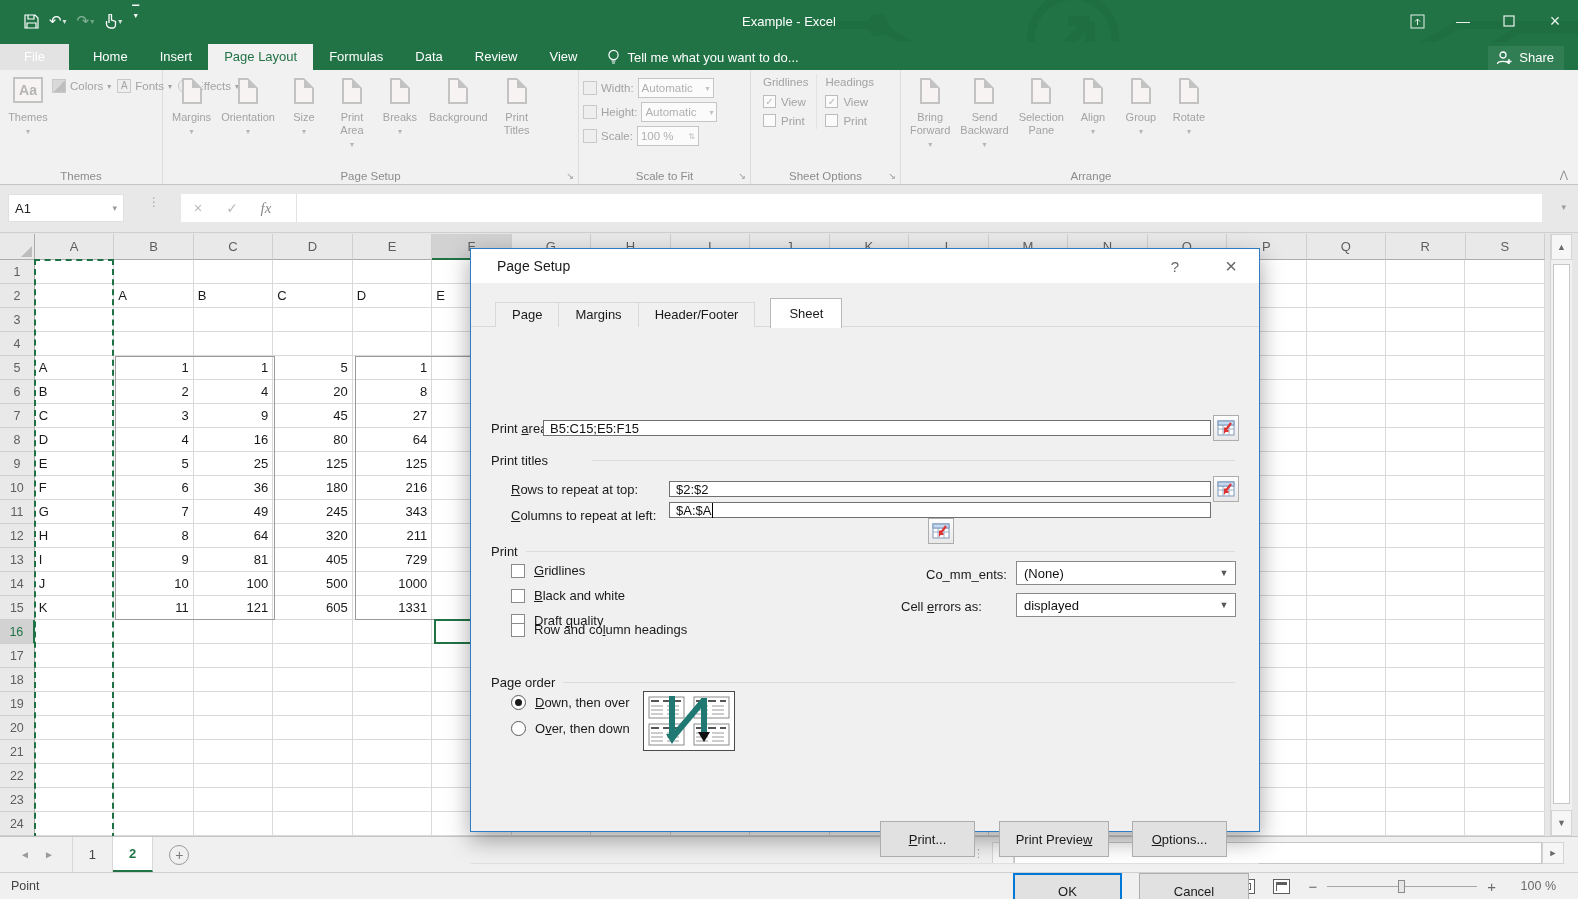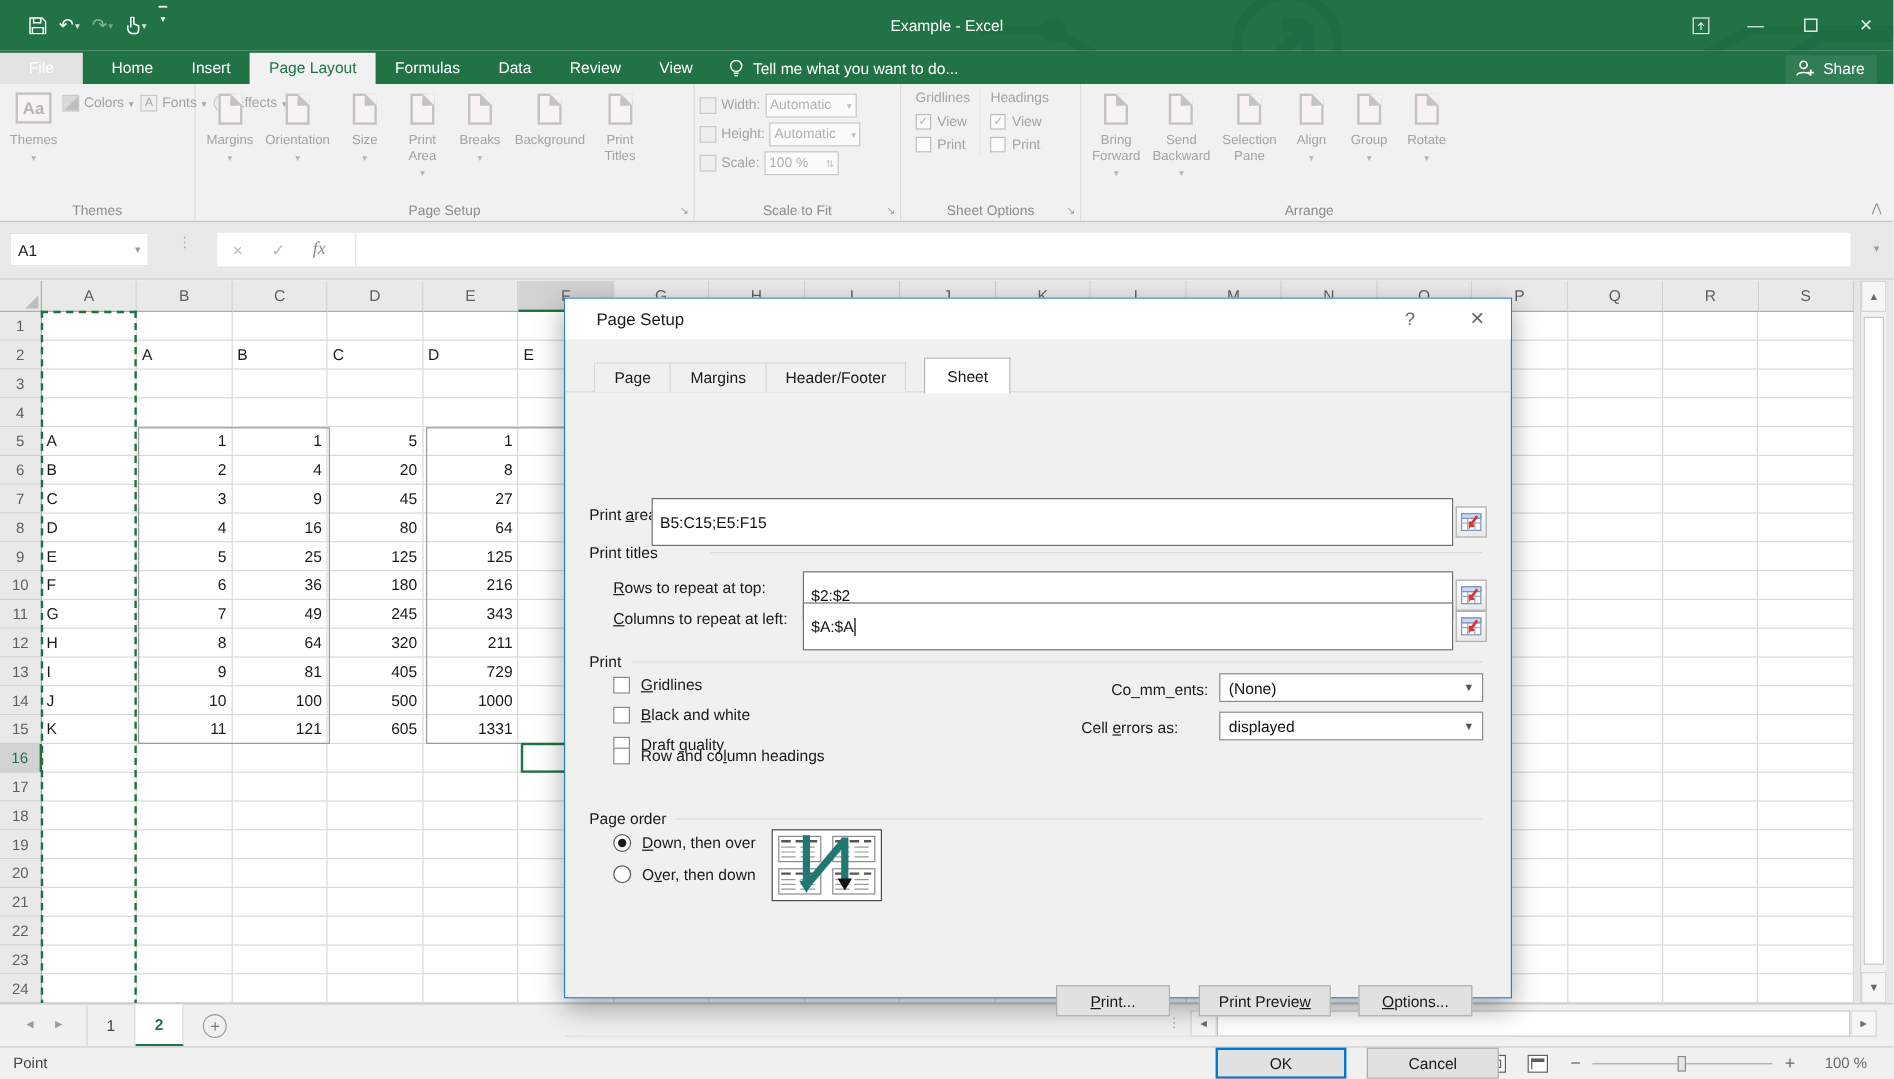--- a/index.html
+++ b/index.html
@@ -16,21 +16,21 @@
   .win-title { position:absolute; left:0; right:0; text-align:center; color:#fff; font-size:13px; z-index:1; }
   .wincontrols { margin-left:auto; display:flex; z-index:2; }
   .wincontrols .wc { width:46px; height:42px; display:flex; align-items:center; justify-content:center; color:#e8f1ec; font-size:14px; }
 
   
   .tabrow { position:absolute; left:0; top:42px; width:1578px; height:28px; background:#217346; display:flex; align-items:flex-end; }
   .rtab { padding:5px 16px 6px 16px; color:#fff; font-size:13px; cursor:default; }
   .rtab.file { background:#e3e3e3; color:#fff; margin-right:8px; padding:5px 24px 6px 24px; }
   .rtab.active { background:#f1f1f1; color:#217346; }
   .tellme { display:flex; align-items:center; gap:7px; color:#fff; font-size:13px; margin-left:14px; padding-bottom:5px; }
-  .share { margin-left:auto; margin-right:14px; display:flex; align-items:flex-start; gap:6px; color:#fff; font-size:13px; background:rgba(255,255,255,.08); padding:4px 10px 5px 8px; }
+  .share { margin-left:auto; margin-right:14px; display:flex; align-items:center; gap:6px; color:#fff; font-size:13px; background:rgba(255,255,255,.08); padding:4px 10px 5px 8px; }
 
   
   .ribbon { position:absolute; left:0; top:70px; width:1578px; height:115px; background:#f1f1f1; border-bottom:1px solid #c6c6c6; display:flex; color:#a3a3a3; }
   .rgroup { position:relative; height:100%; border-right:1px solid #dcdcdc; padding:4px 4px 18px 4px; display:flex; align-items:flex-start; }
   .glabel { position:absolute; bottom:2px; left:0; right:0; text-align:center; font-size:11.5px; color:#8c8c8c; }
   .glauncher { position:absolute; bottom:3px; right:4px; font-size:9px; color:#9a9a9a; }
   .bigbtn { display:flex; flex-direction:column; align-items:center; padding:3px 5px; font-size:11px; line-height:13px; min-width:48px; }
   .bigbtn .ric { width:30px; height:30px; margin-bottom:4px; position:relative; }
   .pageic { position:absolute; left:5px; top:1px; width:20px; height:26px; border:2px solid #c3c3c3; background:#f7f3f3; }
   .pageic:after { content:""; position:absolute; right:-2px; top:-2px; border:5px solid #f1f1f1; border-left-color:#c3c3c3; border-bottom-color:#c3c3c3; }
@@ -111,30 +111,30 @@
   .dialog { position:absolute; left:470px; top:248px; width:790px; height:584px; background:#f0f0f0; border:1px solid #2e7cc4; box-shadow:0 8px 22px rgba(0,0,0,.35); z-index:10; }
   .dtitle { height:34px; background:#fff; display:flex; align-items:center; padding-left:26px; font-size:14px; color:#1a1a1a; }
   .dtbtns { margin-left:auto; display:flex; }
   .dtbtns .db { width:56px; height:34px; display:flex; align-items:center; justify-content:center; color:#666; font-size:15px; }
   .dtabs { display:flex; padding-left:24px; margin-top:14px; position:relative; height:30px; }
   .dtabs:after { content:""; position:absolute; left:0; right:0; bottom:0; border-bottom:1px solid #d9d9d9; }
   .dtab { border:1px solid #d9d9d9; border-bottom:none; background:#f0f0f0; padding:4px 16px 5px 16px; font-size:13px; margin-right:-1px; align-self:flex-end; color:#1a1a1a; position:relative; z-index:1; }
   .dtab.active { background:#fff; border-color:#b9b9b9; padding:7px 18px 7px 18px; z-index:2; margin-bottom:-1px;margin-left:16px; }
   .dbody { position:relative; height:519px; font-size:13px; }
   .frow { position:absolute; display:flex; align-items:center; }
-  .dfield { height:40px; background:#fff; border:1px solid #707070; display:flex; align-items:center; padding:0 6px; font-size:13px; color:#111; }
+  .dfield { height:16px; background:#fff; border:1px solid #707070; display:flex; align-items:center; padding:0 6px; font-size:13px; color:#111; }
   .rangebtn { width:26px; height:26px; margin-left:2px; border:1px solid #adadad; background:linear-gradient(#fdfdfd,#e8e8e8); display:flex; align-items:center; justify-content:center; }
   .grouphdr { position:absolute; left:20px; right:24px; display:flex; align-items:center; font-size:13px; color:#1a1a1a; }
   .grouphdr .ln { flex:1; height:1px; background:#dcdcdc; margin-left:8px; }
   .dchk { width:14px; height:14px; border:1px solid #8a8a8a; background:#fff; margin-right:9px; flex:none; }
   .dcombo { width:220px; height:24px; border:1px solid #8a8a8a; background:#fff; display:flex; align-items:center; padding:0 0 0 7px; justify-content:space-between; color:#111; }
   .dcombo .cv-caret { width:22px; text-align:center; color:#555; font-size:9px; }
   .dradio { width:15px; height:15px; border:1px solid #5a5a5a; border-radius:50%; margin-right:9px; position:relative; flex:none; background:#fff; }
   .dradio.on:after { content:""; position:absolute; inset:3px; background:#1a1a1a; border-radius:50%; }
-  .dbtn { height:26px; background:#e1e1e1; border:1px solid #adadad; font-size:13px; display:flex; align-items:center; justify-content:center; color:#1a1a1a; }
+  .dbtn { height:36px; background:#e1e1e1; border:1px solid #adadad; font-size:13px; display:flex; align-items:center; justify-content:center; color:#1a1a1a; }
   .dbtn.okf { border:2px solid #0078d7; }
   .dsep { position:absolute; left:0; right:0; top:536px; border-top:1px solid #dfdfdf; }
   u { text-decoration:underline; }
   .caretbar { display:inline-block; width:1px; height:15px; background:#000; margin-left:1px; vertical-align:middle; }
   .po-graphic { position:absolute; left:172px; top:364px; width:92px; height:60px; background:#fff; border:1px solid #4a4a4a; }
 </style>
 </head>
 <body>
 
 <div class="titlebar">
@@ -1028,21 +1028,21 @@
             <rect x="1" y="2" width="16" height="14" fill="#fff" stroke="#7a96b8"></rect>
             <path d="M1 6 h16 M1 10 h16 M6 2 v14 M12 2 v14" stroke="#9ab0c8" stroke-width="1"></path>
             <rect x="1" y="2" width="16" height="4" fill="#c6d9f1" stroke="#7a96b8"></rect>
             <path d="M14 4 L8 12 L8 8.5 M8 12 L11.5 12" stroke="#d33" stroke-width="2.2" fill="none"></path>
           </svg>
       </span>
     </div>
     <div class="frow" style="left:40px; top:181px;">
         <span><u>C</u>olumns to repeat at left:</span>
       </div>
-    <div class="frow" style="left:198px; top:175px;">
+    <div class="frow" style="left:198px; top:175px;flex-direction:column;">
       <span class="dfield" style="width:542px;">
           <span>$A:$A</span>
           <span class="caretbar"></span>
         </span>
       <span class="rangebtn">
         <svg width="18" height="18" viewBox="0 0 18 18">
             <rect x="1" y="2" width="16" height="14" fill="#fff" stroke="#7a96b8"></rect>
             <path d="M1 6 h16 M1 10 h16 M6 2 v14 M12 2 v14" stroke="#9ab0c8" stroke-width="1"></path>
             <rect x="1" y="2" width="16" height="4" fill="#c6d9f1" stroke="#7a96b8"></rect>
             <path d="M14 4 L8 12 L8 8.5 M8 12 L11.5 12" stroke="#d33" stroke-width="2.2" fill="none"></path>

